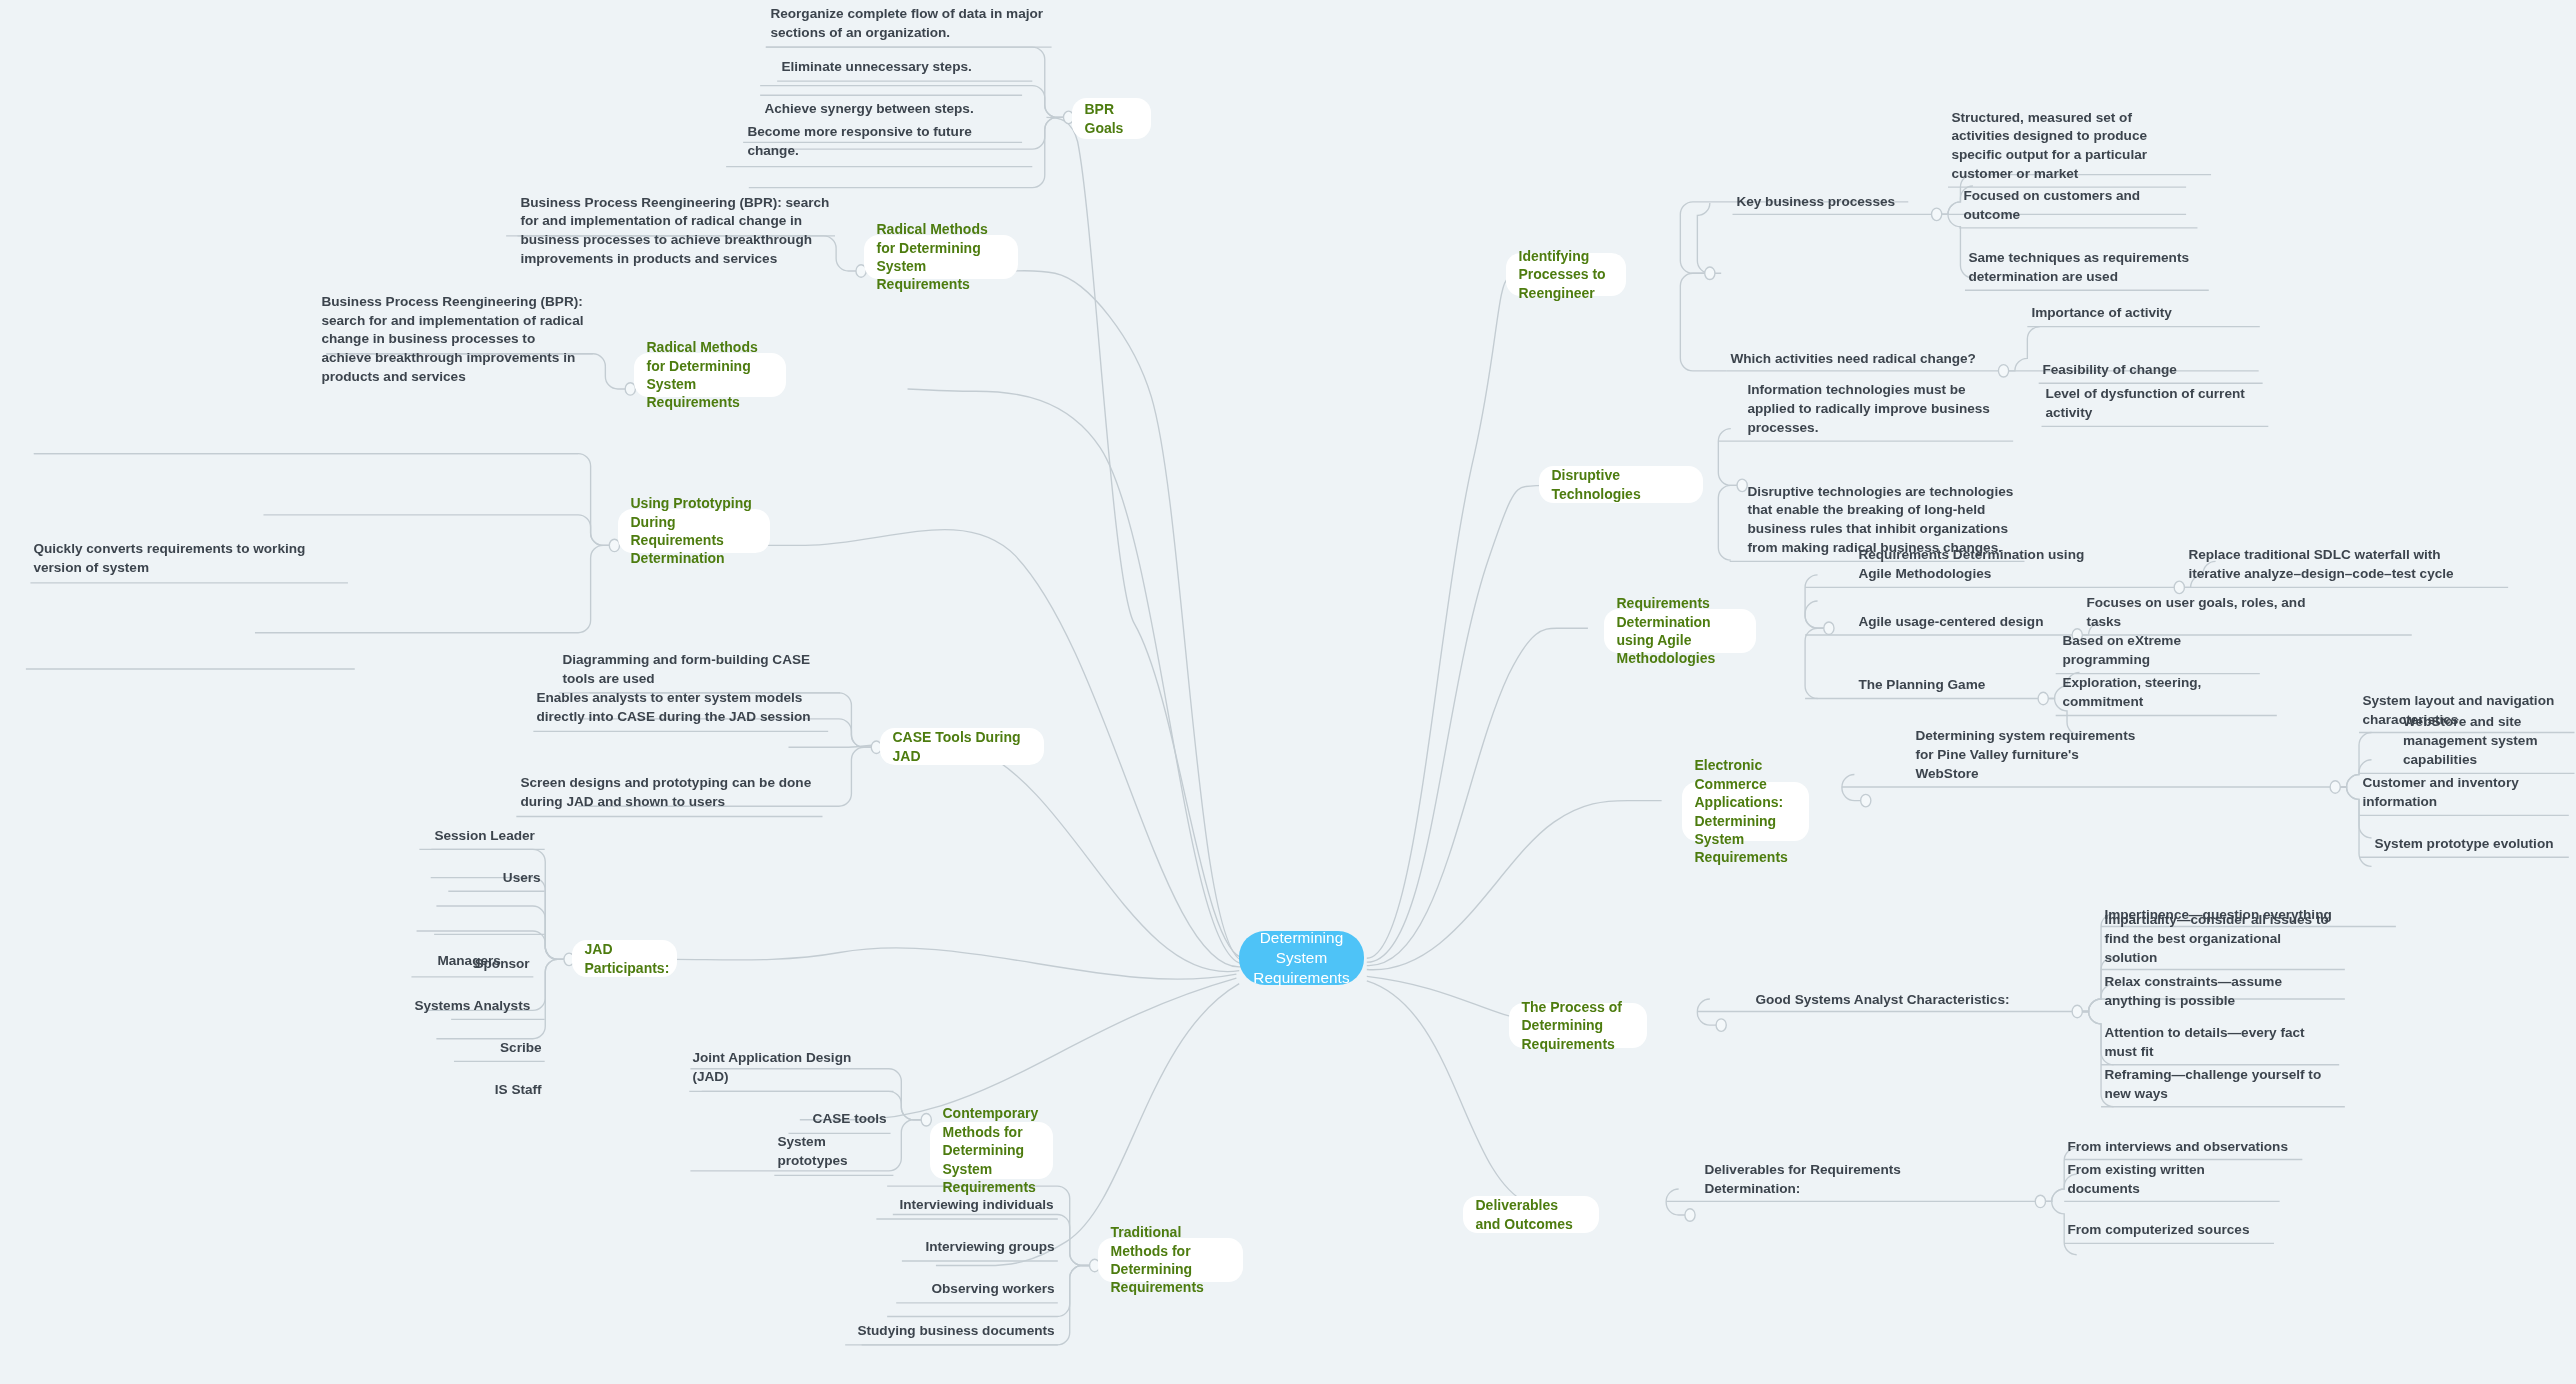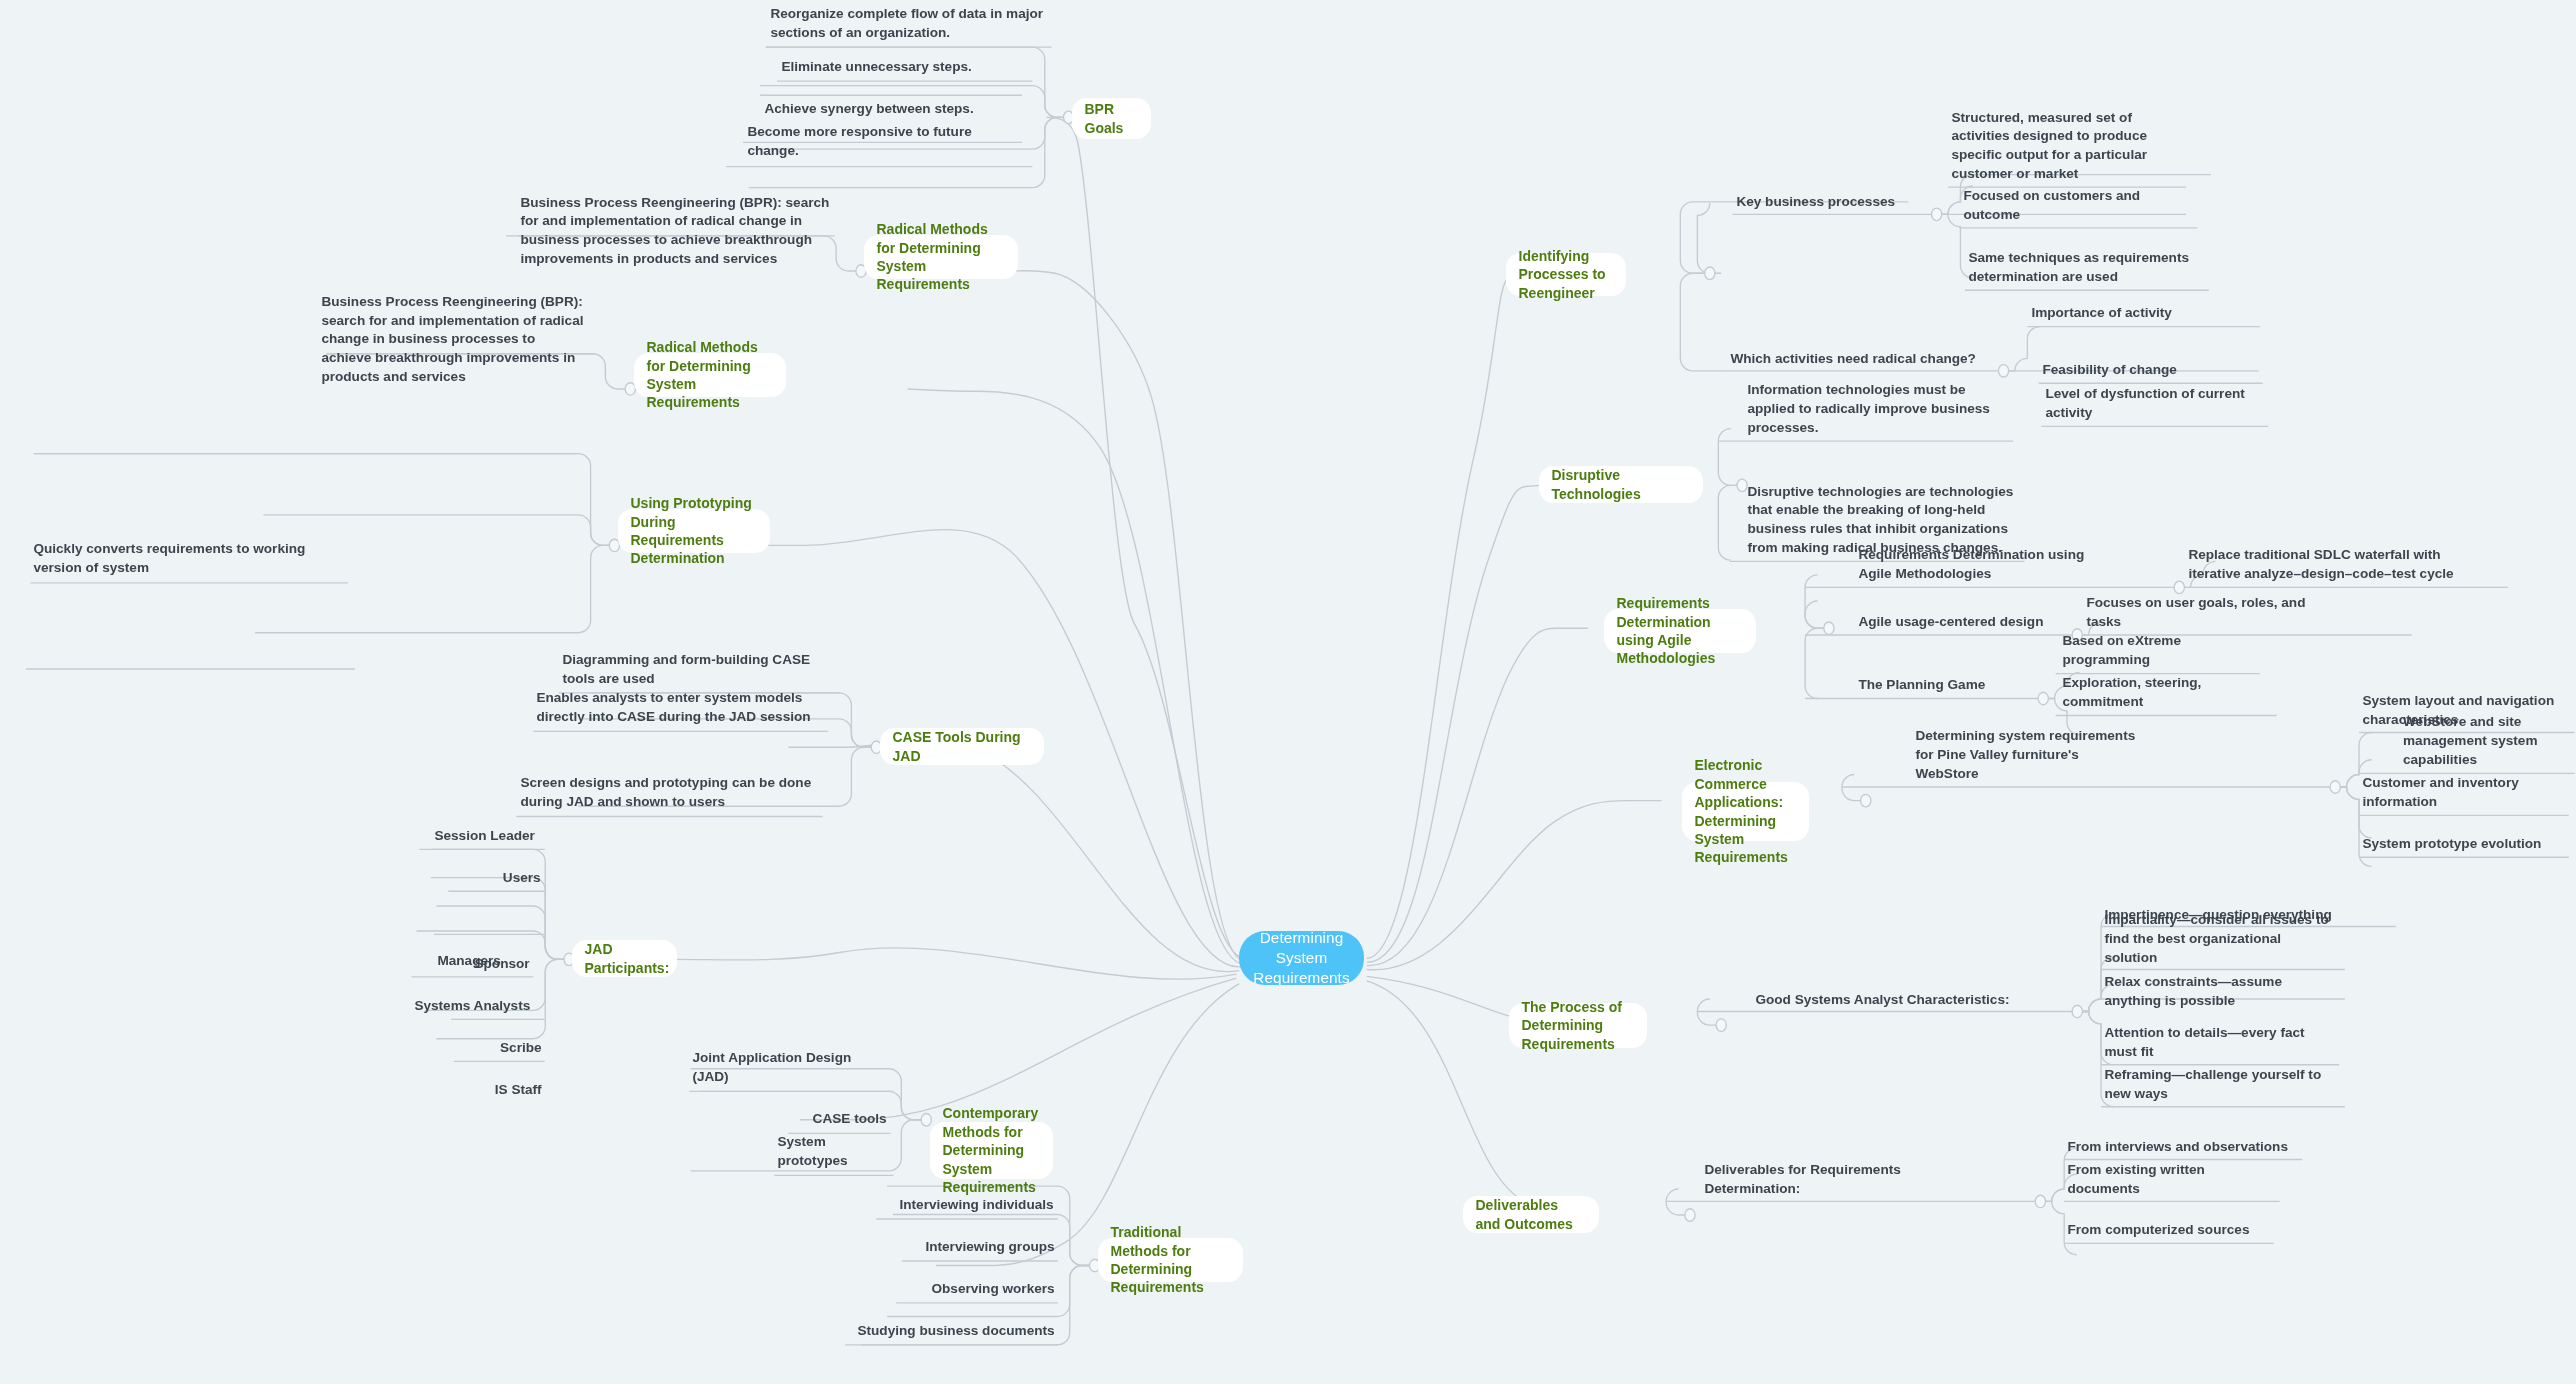--- a/index.html
+++ b/index.html
@@ -417,21 +417,21 @@
   </div>
   <div class="node leaf" style="left:2359px;top:698px;width:216px;height:35px;">
     <span class="lbl">System layout and navigation characteristics</span>
   </div>
   <div class="node leaf" style="left:2359px;top:738px;width:216px;height:35px;padding-left:44px;">
     <span class="lbl">WebStore and site management system capabilities</span>
   </div>
   <div class="node leaf" style="left:2359px;top:796px;width:210px;height:19px;justify-content:flex-start;">
     <span class="lbl">Customer and inventory information</span>
   </div>
-  <div class="node leaf" style="left:2359px;top:838px;width:210px;height:19px;justify-content:flex-start;">
+  <div class="node leaf" style="left:2359px;top:838px;width:210px;height:19px;justify-content:center;">
     <span class="lbl">System prototype evolution</span>
   </div>
 
   <div class="node branch" style="left:1509px;top:1003px;width:138px;height:45px;">
     <span class="lbl">The Process of Determining Requirements</span>
   </div>
   <div class="node leaf" style="left:1752px;top:994px;width:272px;height:19px;justify-content:flex-start;">
     <span class="lbl">Good Systems Analyst Characteristics:</span>
   </div>
   <div class="node leaf" style="left:2101px;top:909px;width:295px;height:19px;justify-content:flex-start;">

